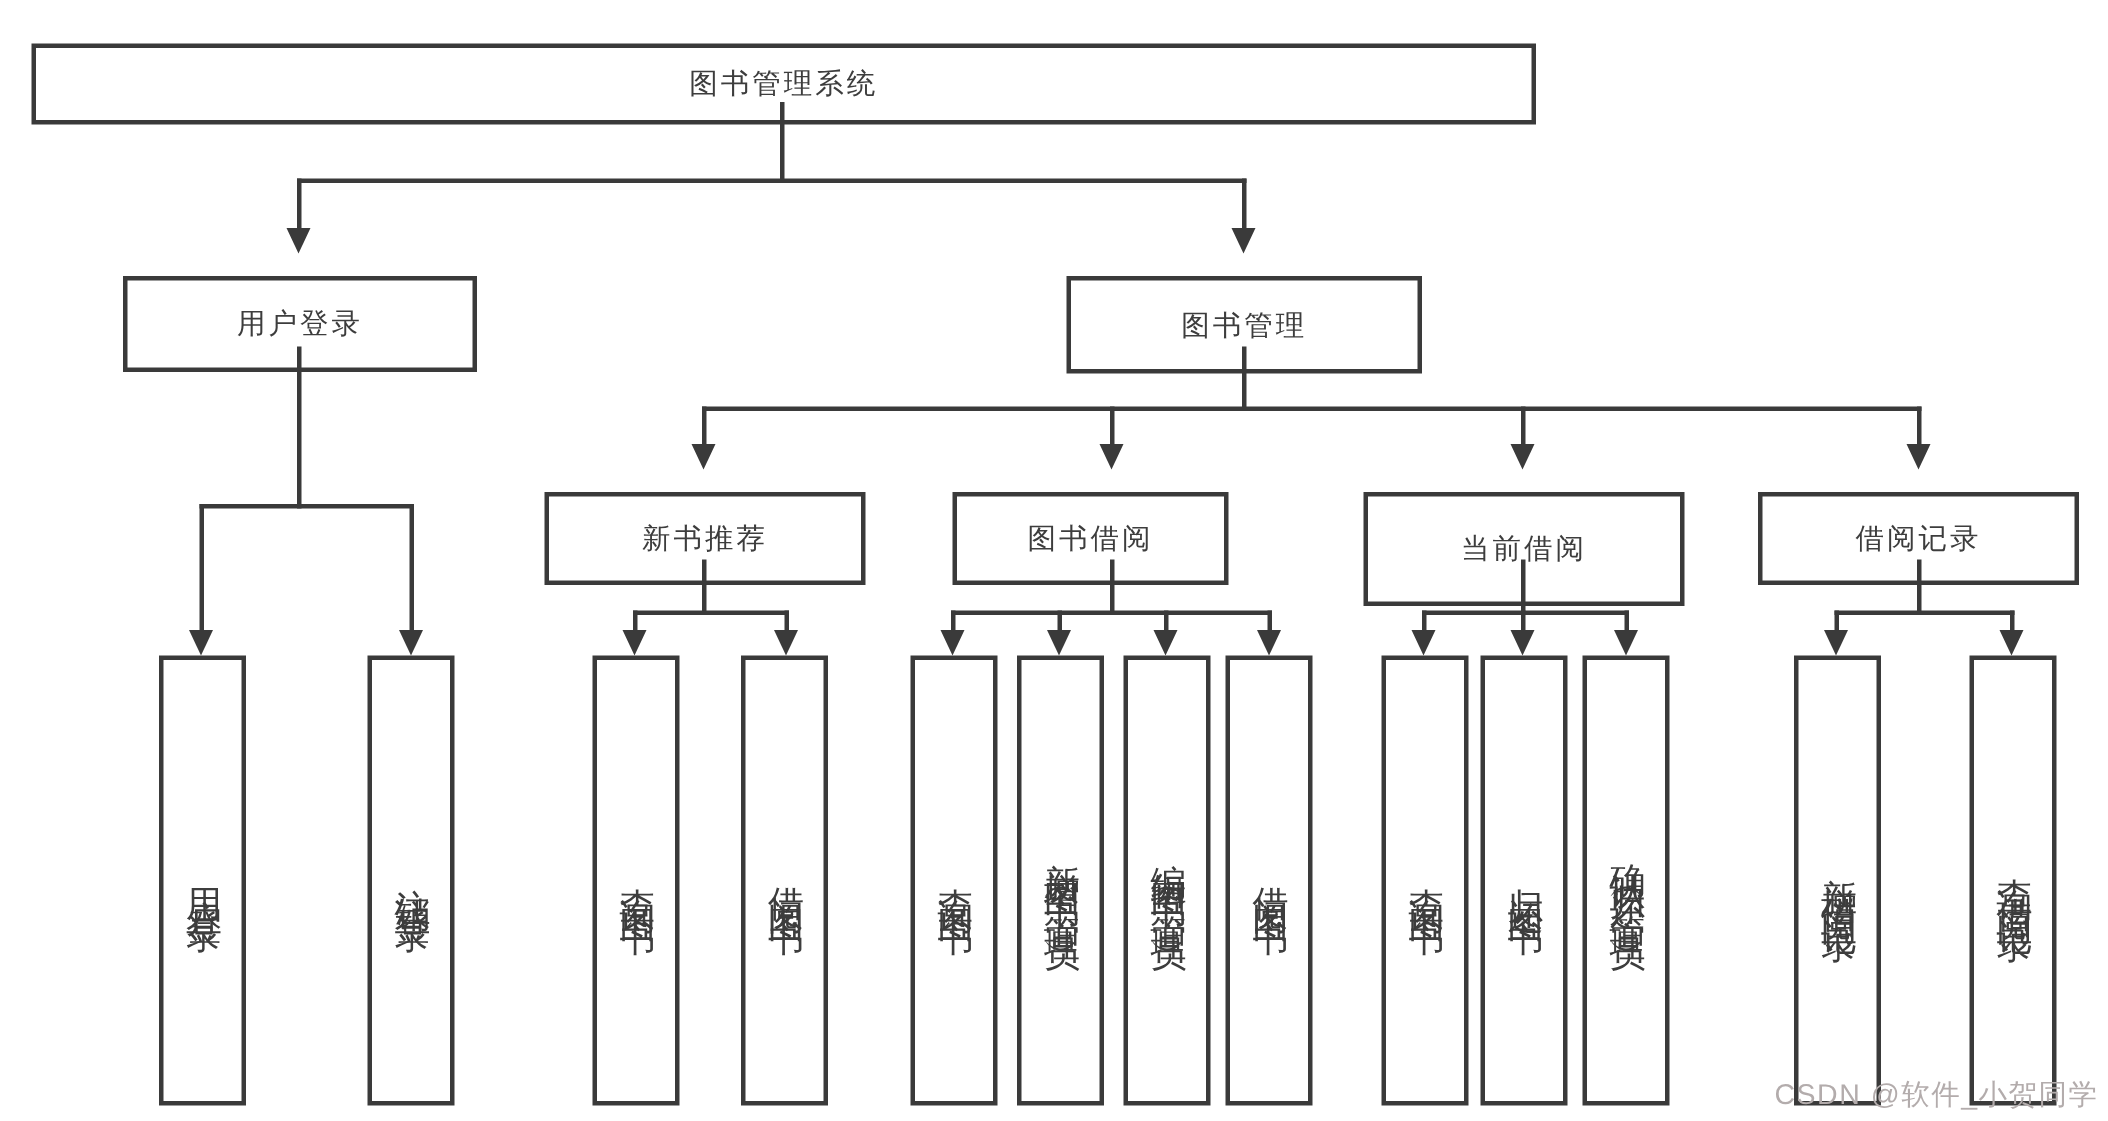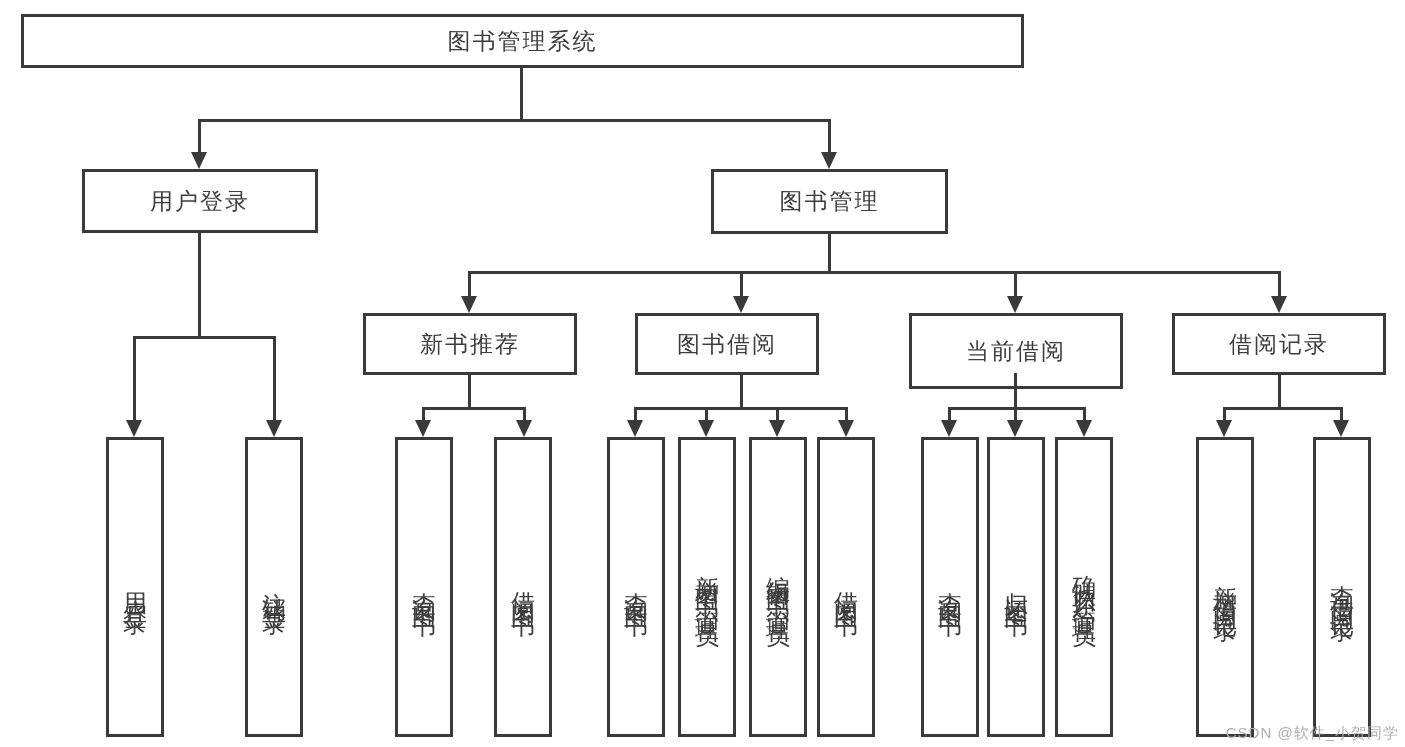--- a/index.html
+++ b/index.html
@@ -14,41 +14,41 @@
   .box {
     position: absolute;
     box-sizing: border-box;
     border: 3px solid #3a3a3a;
     background: #ffffff;
     display: flex;
     align-items: center;
     justify-content: center;
     color: #3d3d3d;
   }
-  .hbox { font-size: 23px; letter-spacing: 2px; white-space: nowrap; }
+  .hbox { font-size: 19px; letter-spacing: 2px; white-space: nowrap; margin-top: 15px; }
   .vbox .vtext {
     writing-mode: vertical-rl;
     text-orientation: mixed;
     font-size: 24px;
     letter-spacing: 7px;
     line-height: 1;
   }
   .line { position: absolute; background: #3a3a3a; }
   .arrow {
     position: absolute;
     width: 0; height: 0;
     border-left: 8px solid transparent;
     border-right: 8px solid transparent;
     border-top: 17px solid #3a3a3a;
   }
   .watermark {
     position: absolute;
     right: 6px;
     bottom: 4px;
-    font-size: 15px;
+    font-size: 19px;
     letter-spacing: 1px;
     color: #b3acac;
     white-space: nowrap;
   }
 </style>
 </head>
 <body>
 
 <div id="canvas">
 

